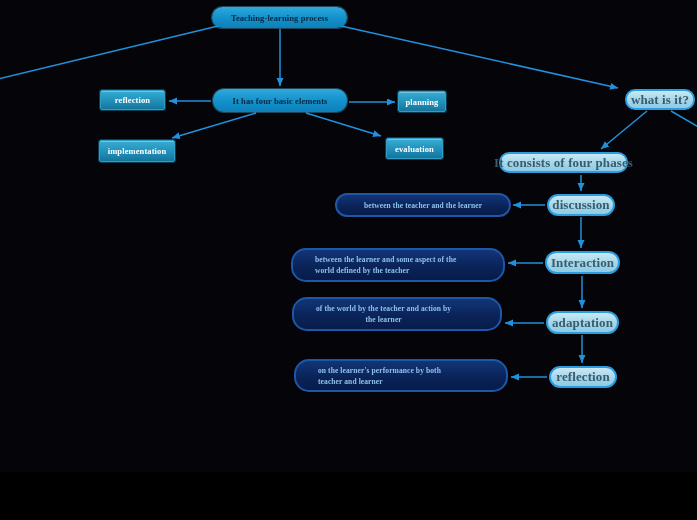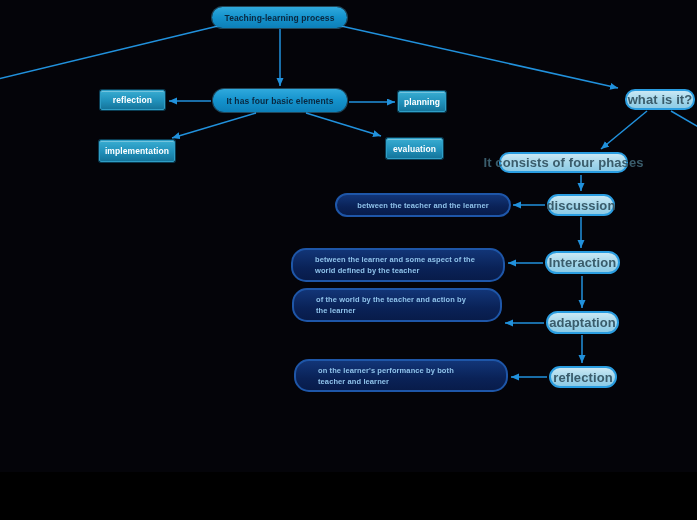--- a/index.html
+++ b/index.html
@@ -2,21 +2,21 @@
 <html><head>
 <meta charset="utf-8">
 <style>
   html, body { margin: 0; padding: 0; background: #000; }
   #canvas {
     position: relative;
     width: 697px;
     height: 472px;
     background: #040409;
     overflow: hidden;
-    font-family: Liberation Sans, sans-serif;
+    font-family: Liberation Serif, serif;
   }
   #edges {
     position: absolute;
     left: 0; top: 0;
     width: 697px; height: 520px;
     z-index: 0;
   }
   .node {
     position: absolute;
     z-index: 1;
@@ -118,19 +118,19 @@
 
   <div class="node pill-light" style="left:546px; top:311px; width:73px; height:23px;">adaptation</div>
 
   <div class="node pill-light" style="left:549px; top:366px; width:68px; height:22px;">reflection</div>
 
   <div class="node pill-navy" style="left:335px; top:193px; width:176px; height:24px; border-radius:12px;">between the teacher and the learner</div>
 
   <div class="node pill-navy desc-left" style="left:291px; top:248px; width:214px; height:34px; border-radius:15px;">between the learner and some aspect of the
 world defined by the teacher</div>
 
-  <div class="node pill-navy desc-left" style="left:292px; top:288px; width:210px; height:34px; border-radius:15px;">of the world by the teacher and action by
+  <div class="node pill-navy desc-left" style="left:292px; top:297px; width:210px; height:34px; border-radius:15px;text-align:center;">of the world by the teacher and action by
 the learner</div>
 
   <div class="node pill-navy desc-left" style="left:294px; top:359px; width:214px; height:33px; border-radius:15px;">on the learner's performance by both
 teacher and learner</div>
 
 </div>
 
 </body></html>

